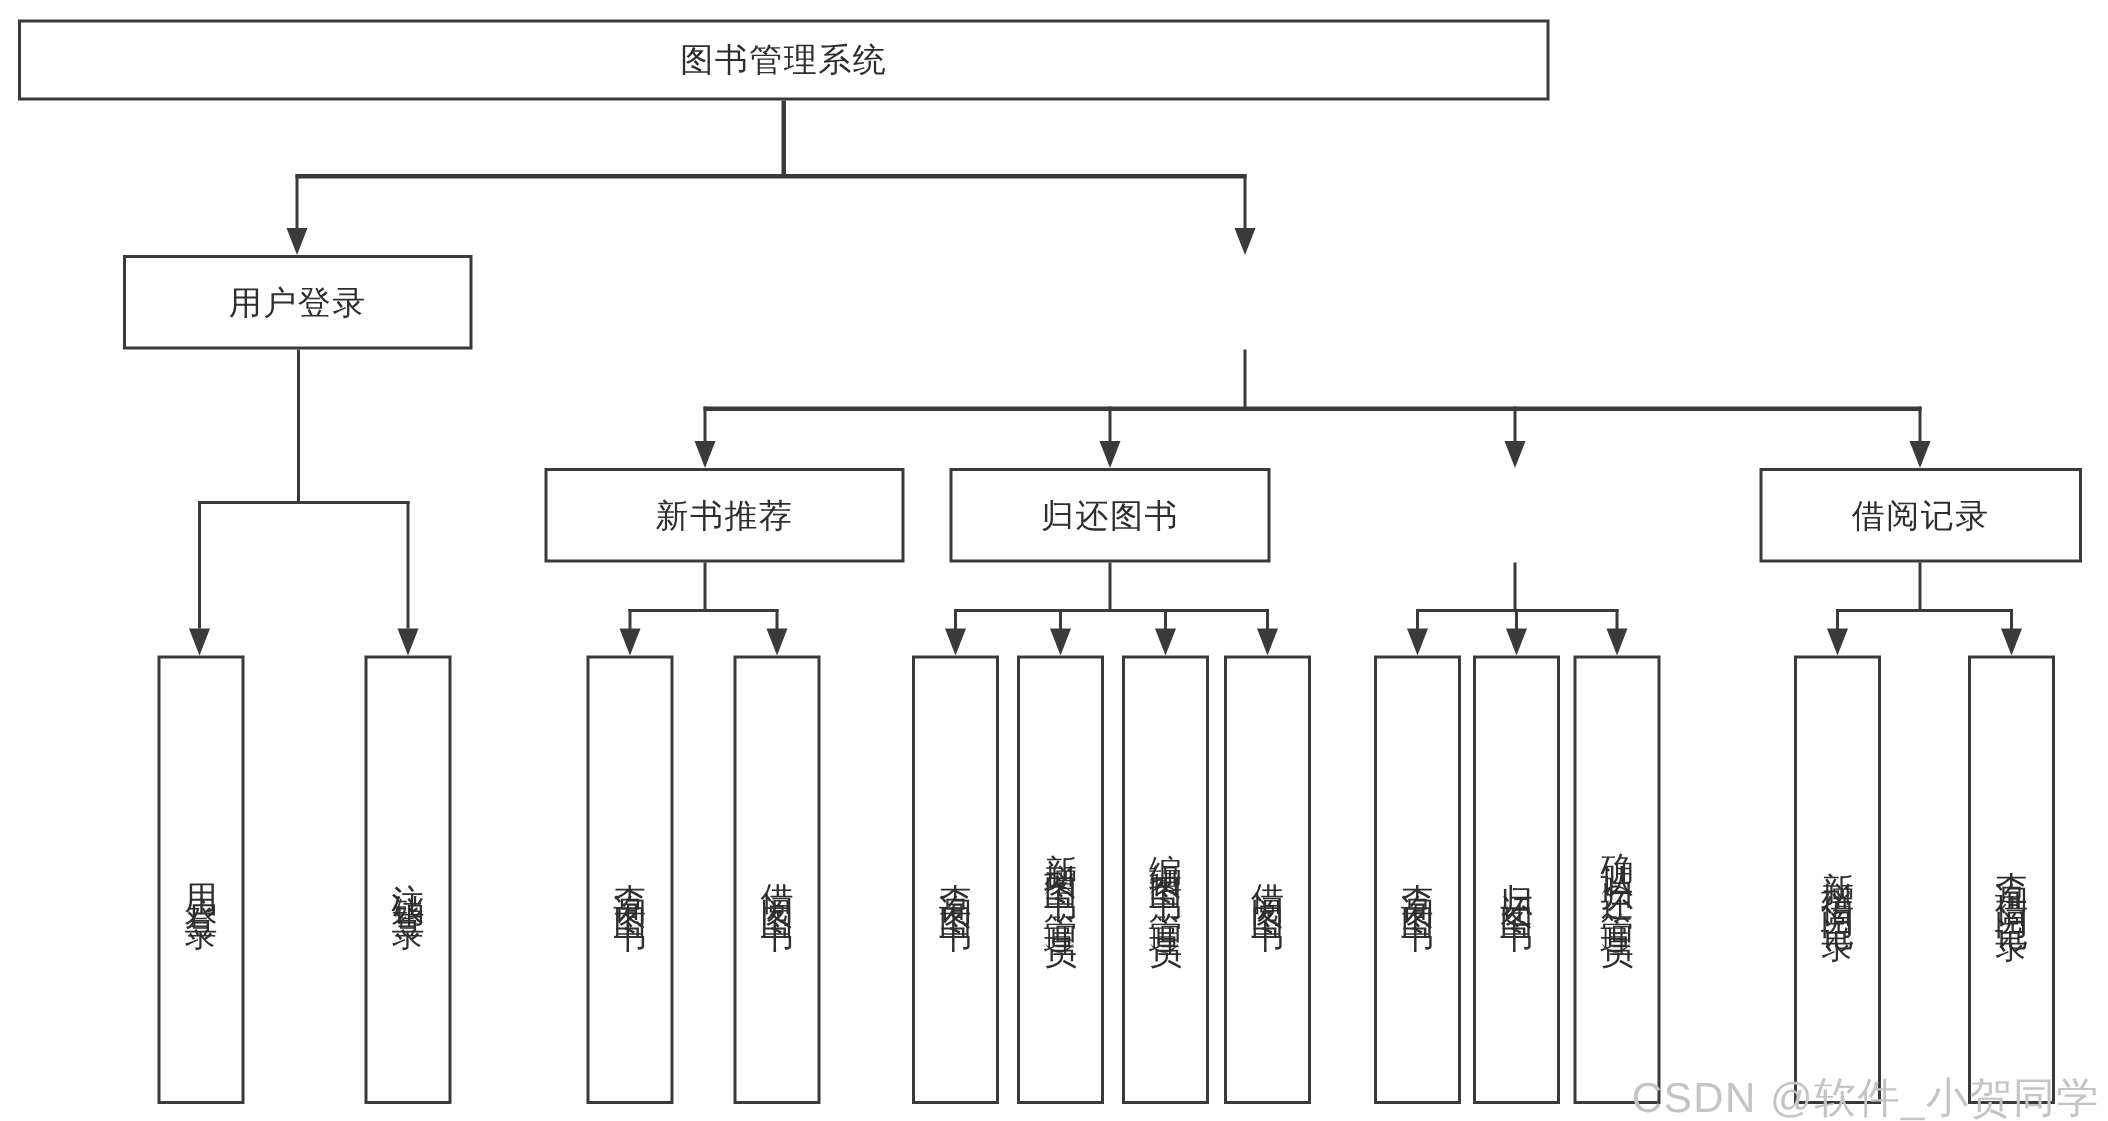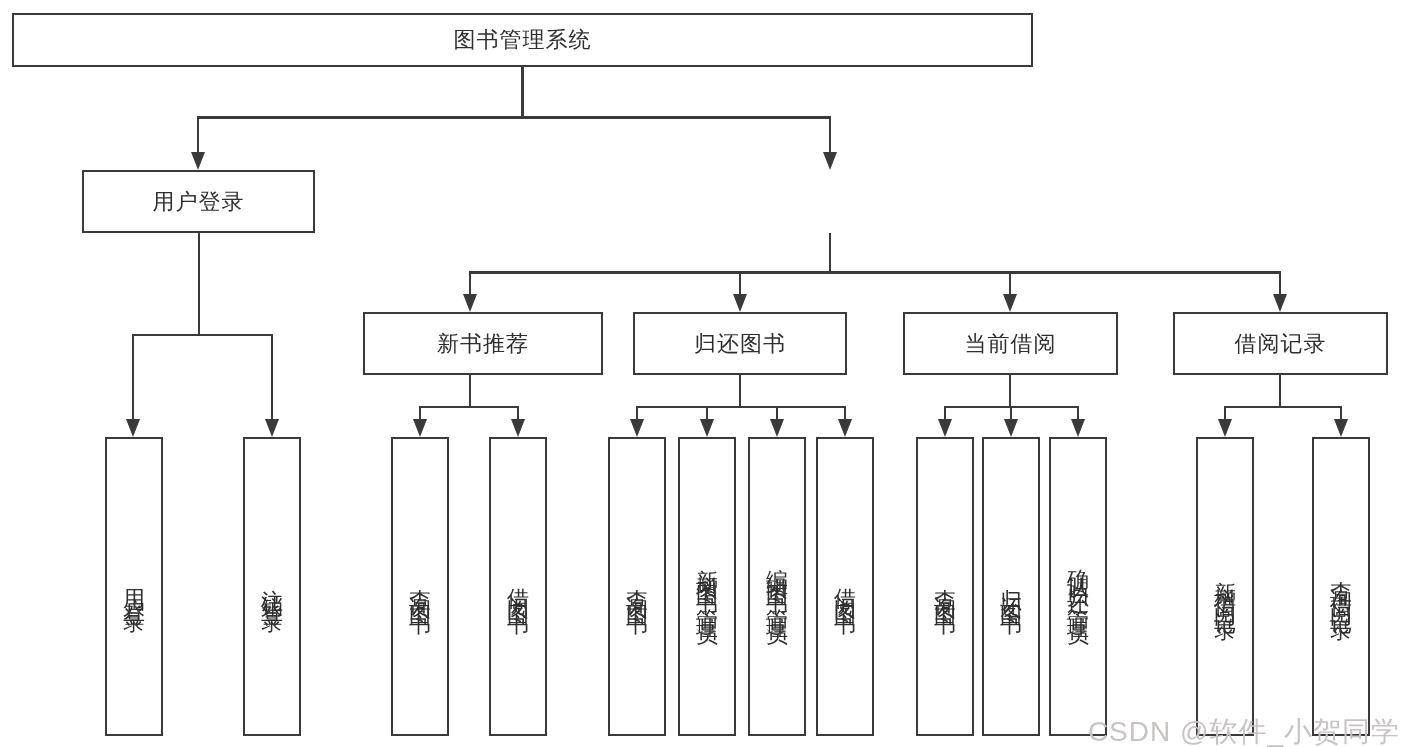--- a/index.html
+++ b/index.html
@@ -95,23 +95,20 @@
   <div class="arrow" style="left:1003px;top:294px;"></div>
   <div class="vline" style="left:1278.75px;top:271px;height:24px;"></div>
   <div class="arrow" style="left:1273px;top:294px;"></div>
 
   <div class="node" style="left:363px;top:312px;width:240px;height:63px;">
     <span>新书推荐</span>
   </div>
   <div class="node" style="left:633px;top:312px;width:214px;height:63px;">
     <span>归还图书</span>
   </div>
-  <div class="node" style="left:903px;top:312px;width:215px;height:63px;">
-    <span>当前借阅</span>
-  </div>
   <div class="node" style="left:1173px;top:312px;width:215px;height:63px;">
     <span>借阅记录</span>
   </div>
 
   <div class="vline" style="left:468.75px;top:375px;height:32px;"></div>
   <div class="vline" style="left:738.75px;top:375px;height:32px;"></div>
   <div class="vline" style="left:1008.75px;top:375px;height:32px;"></div>
   <div class="vline" style="left:1278.75px;top:375px;height:32px;"></div>
 
   <div class="hline" style="left:418.75px;top:405.5px;width:100.5px;"></div>

